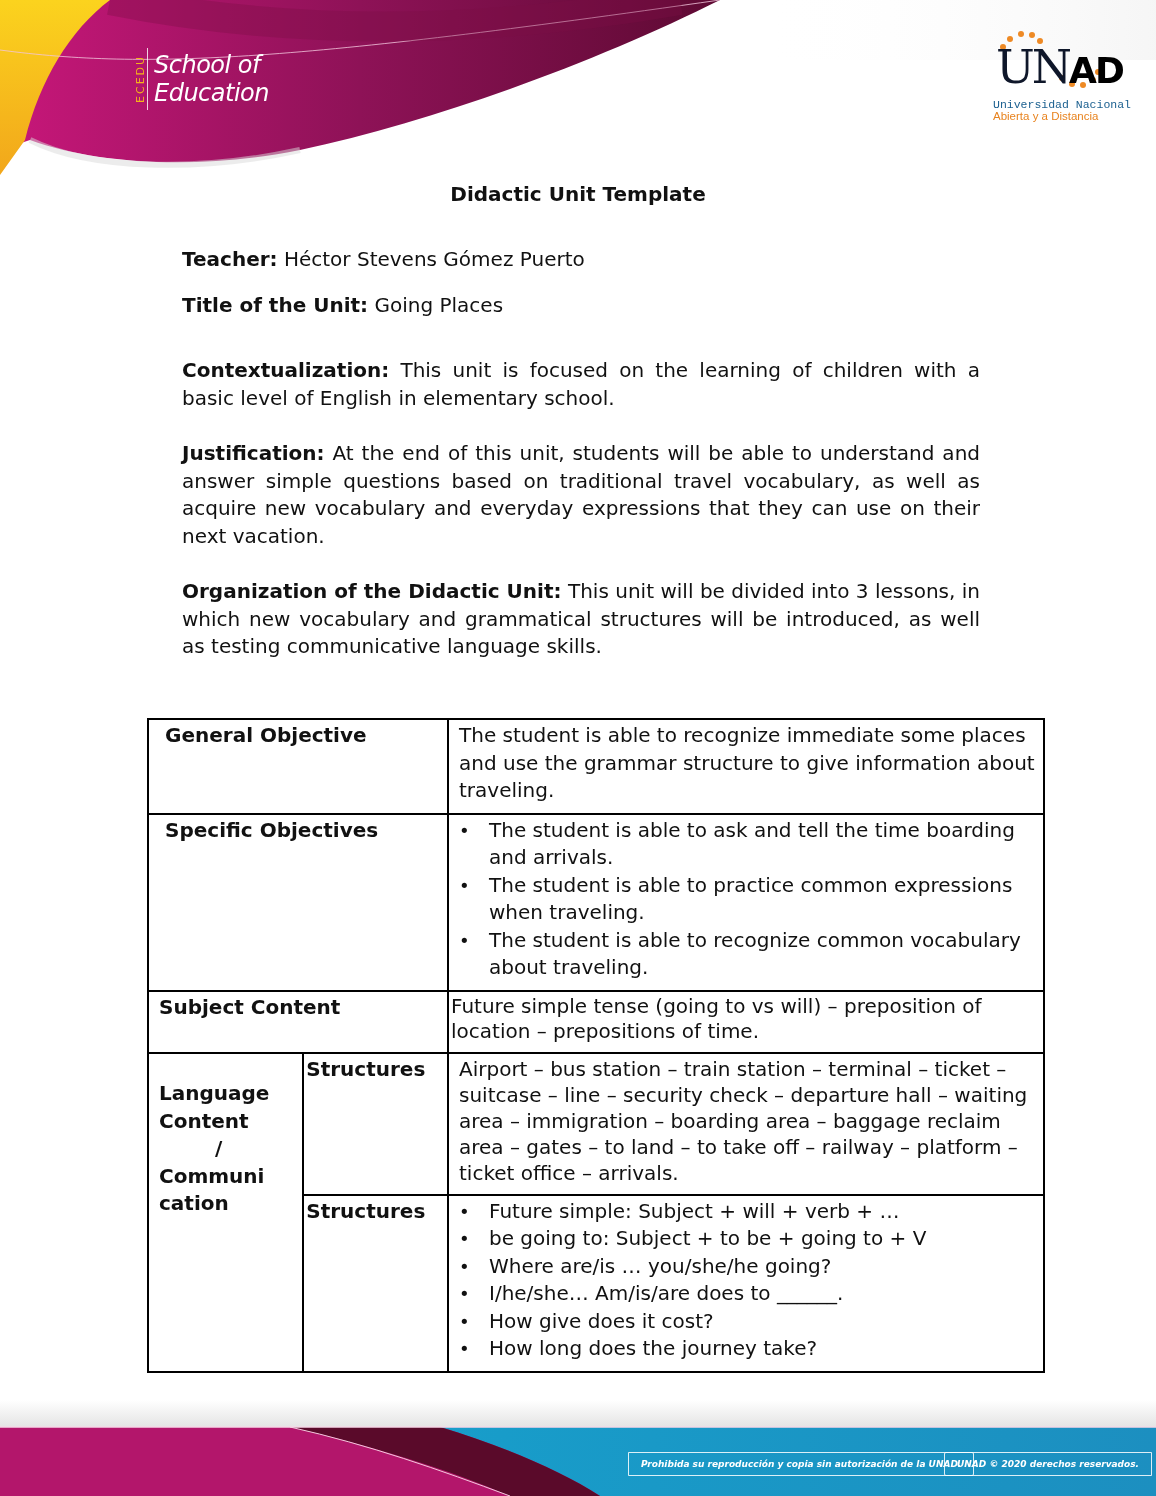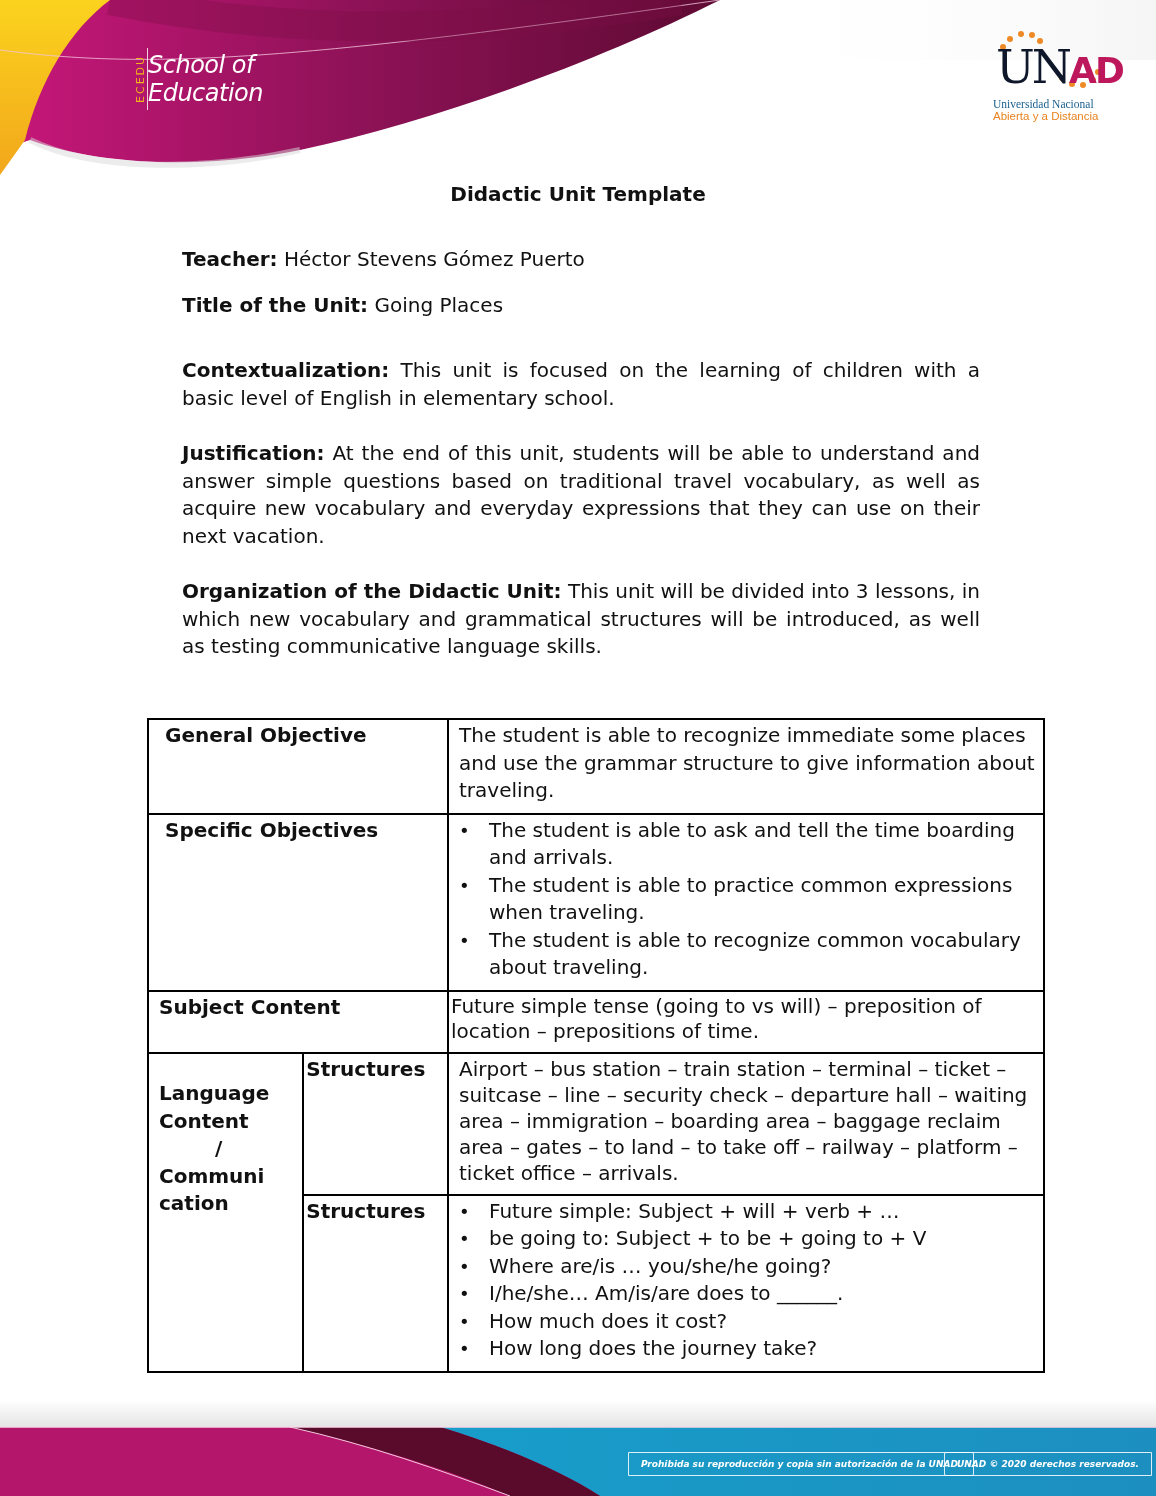--- a/index.html
+++ b/index.html
@@ -11,28 +11,28 @@
   
   .header { position: absolute; left: 0; top: 0; width: 1156px; height: 190px; }
   .header svg { position: absolute; left: 0; top: 0; }
   .brand { position: absolute; left: 130px; top: 48px; display: flex; align-items: center; }
   .brand-acronym {
     writing-mode: vertical-rl; transform: rotate(180deg);
     color: #f4b21b; font-family: "DejaVu Sans", sans-serif; font-size: 11px; letter-spacing: 2px;
     padding-right: 4px; border-left: 1px solid rgba(255,255,255,0.8); height: 62px; text-align: center;
   }
   .brand-name { color: #ffffff; font-family: "DejaVu Sans", sans-serif; font-style: italic;
-    font-size: 24px; line-height: 28px; letter-spacing: -0.5px; }
+    font-size: 24px; line-height: 28px; margin-left: 6px; letter-spacing: -0.5px; }
   .logo { position: absolute; left: 988px; top: 30px; width: 130px; height: 95px; }
   .logo-dots { position: absolute; left: 10px; top: 0; width: 120px; height: 60px; }
   .logo-letters { position: absolute; left: 8px; top: 12px; font-family: "DejaVu Serif", serif;
     font-size: 46px; line-height: 50px; letter-spacing: -3px; }
   .logo-un { color: #0f172a; }
-  .logo-ad { color: #be185d; font-family: "DejaVu Sans", sans-serif; font-weight: bold; font-size: 36px; letter-spacing: -2px; }
-  .logo-line1 { position: absolute; left: 5px; top: 68px; font-family: Liberation Serif, serif; font-size: 11.5px; color: #1a5f8f; white-space: nowrap; }
+  .logo-ad { color: #000000; font-family: "DejaVu Sans", sans-serif; font-weight: bold; font-size: 36px; letter-spacing: -2px; }
+  .logo-line1 { position: absolute; left: 5px; top: 68px; font-family: Liberation Mono, monospace; font-size: 11.5px; color: #1a5f8f; white-space: nowrap; }
   .logo-line2 { position: absolute; left: 5px; top: 80px; font-family: "Liberation Sans", sans-serif; font-size: 11.5px; color: #e8831e; white-space: nowrap; }
 
   
   .doc-title { position: absolute; left: 0; width: 1156px; top: 182px; text-align: center;
     font-weight: bold; font-size: 20px; }
   .para { position: absolute; left: 182px; width: 798px; font-size: 20px; line-height: 27.5px; text-align: justify; }
   .para b { font-weight: bold; }
   .p-teacher { top: 246px; }
   .p-title { top: 292px; }
   .p-context { top: 357px; }
@@ -162,21 +162,21 @@
     <td class="tight" style="padding-left:10px !important;line-height:26px !important">Airport – bus station – train station – terminal – ticket – suitcase – line – security check – departure hall – waiting area – immigration – boarding area – baggage reclaim area – gates – to land – to take off – railway – platform – ticket office – arrivals.</td>
   </tr>
   <tr>
     <td class="sublbl">Structures</td>
     <td>
       <ul class="b">
         <li>Future simple: Subject + will + verb + …</li>
         <li>be going to: Subject + to be + going to + V</li>
         <li>Where are/is … you/she/he going?</li>
         <li>I/he/she… Am/is/are does to ______.</li>
-        <li>How much does it cost?</li>
+        <li>How give does it cost?</li>
         <li>How long does the journey take?</li>
       </ul>
     </td>
   </tr>
 </tbody>
   </table>
 
 <div class="footer">
   <svg width="1156" height="96" viewBox="0 0 1156 96">
     <defs>

